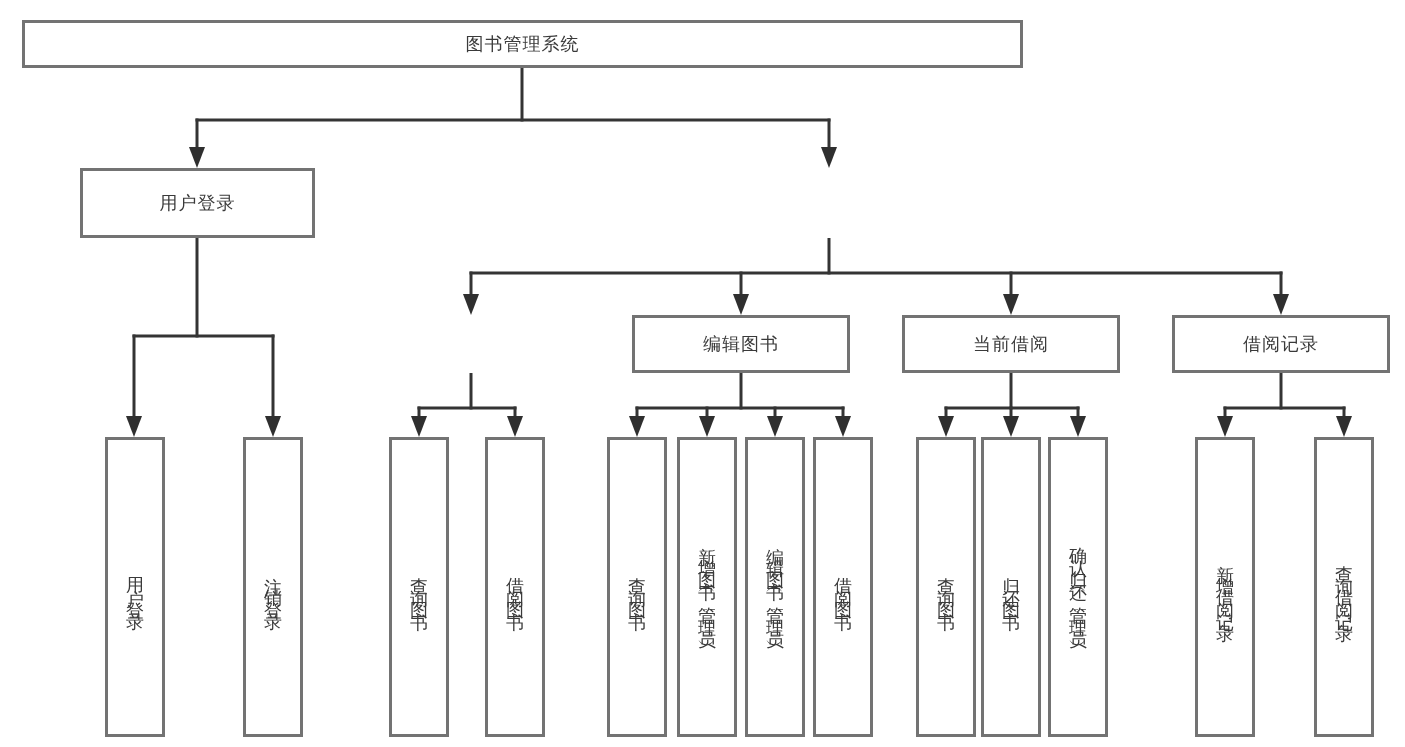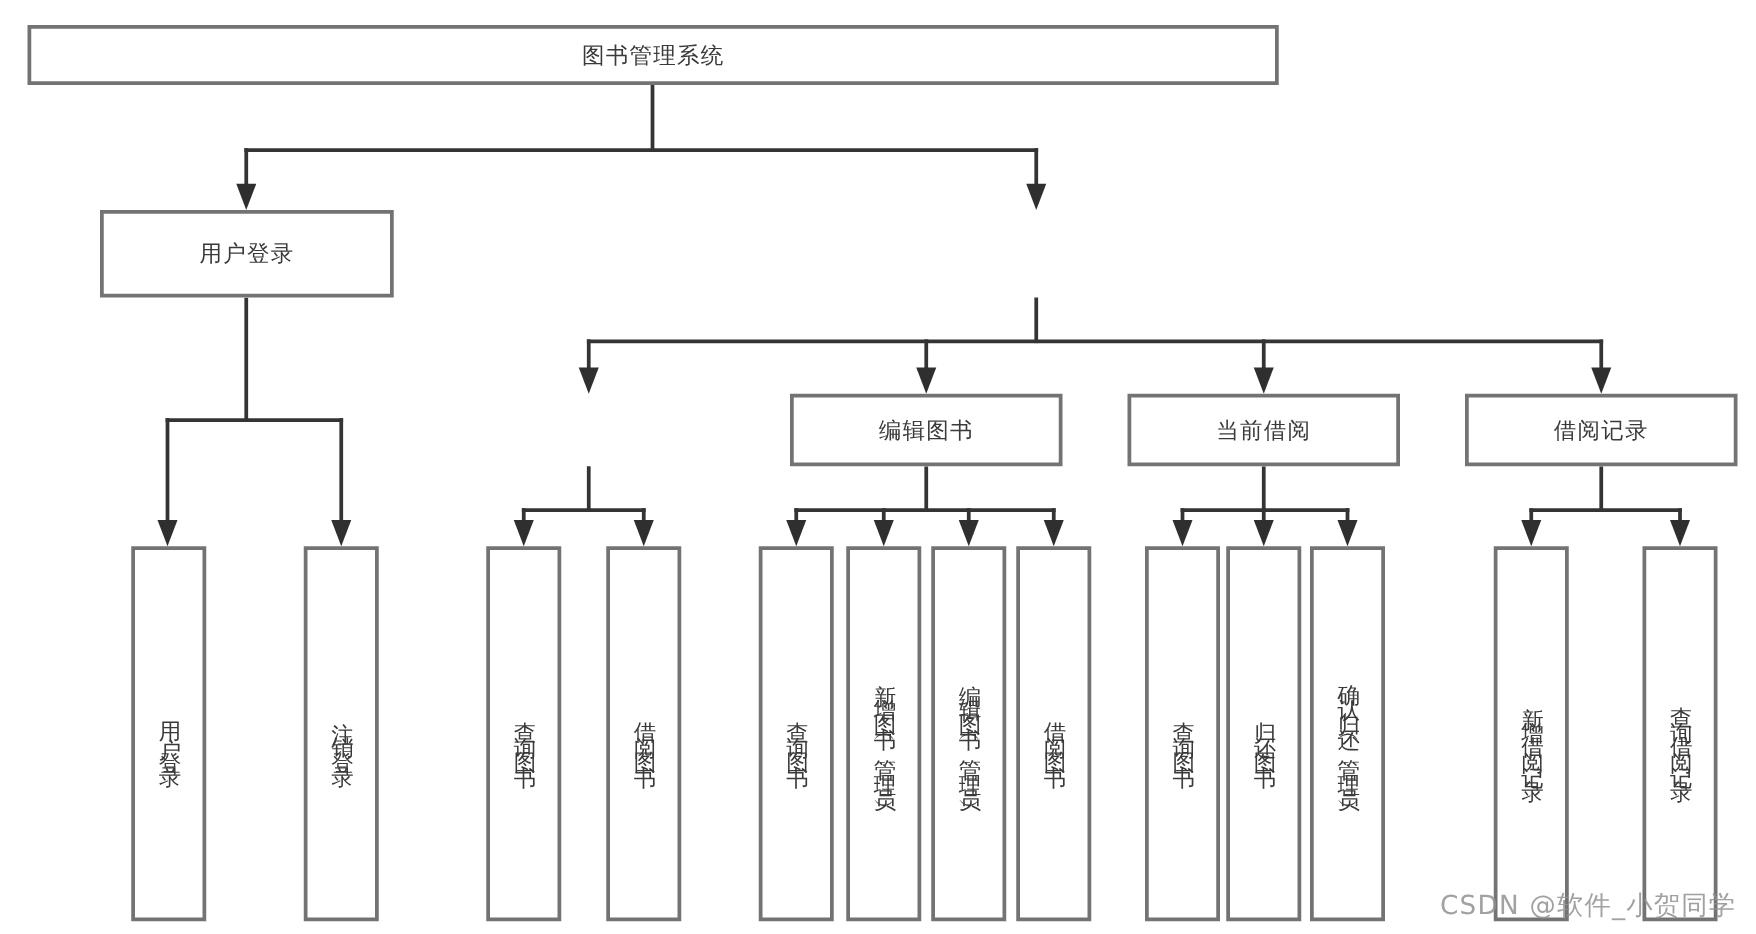--- a/index.html
+++ b/index.html
@@ -163,15 +163,14 @@
     <span>确认归还（管理员）</span>
   </div>
 
   <div class="node v leaf p-r1">
     <span>新增借阅记录</span>
   </div>
   <div class="node v leaf p-r2">
     <span>查询借阅记录</span>
   </div>
 
-  <div class="watermark">CSDN @软件_小贺同学</div>
 
 </div>
 
 </body></html>

